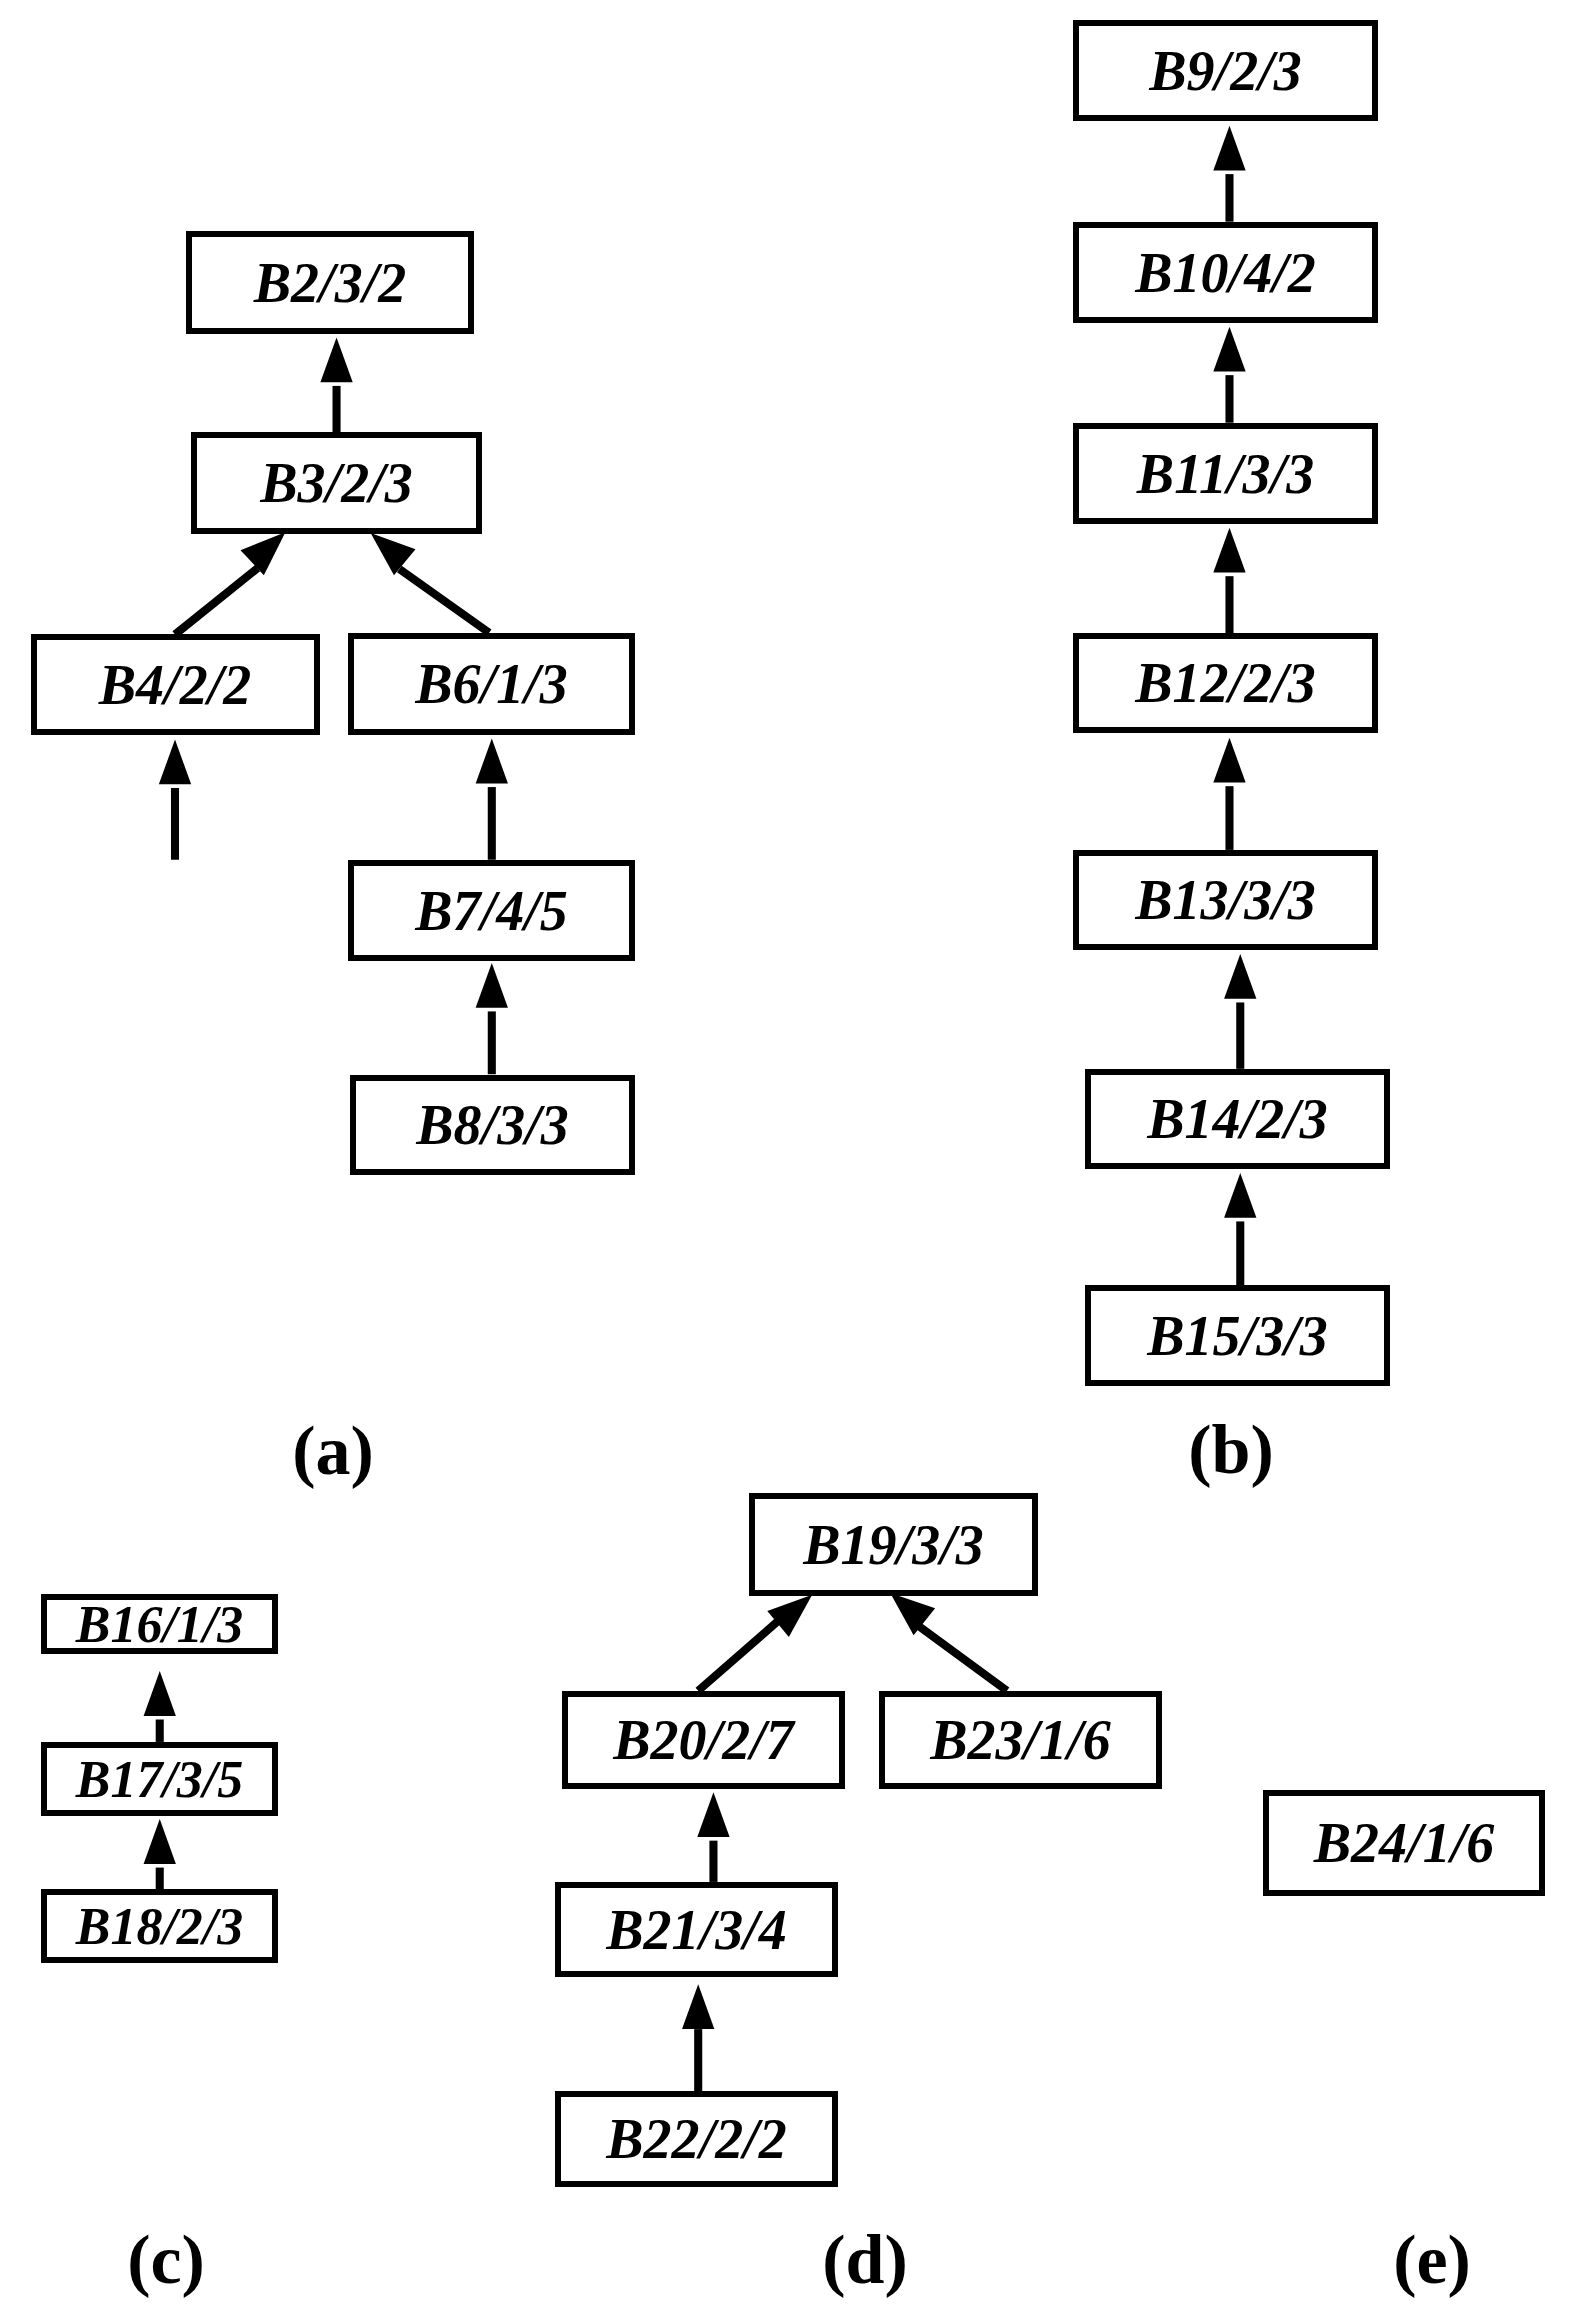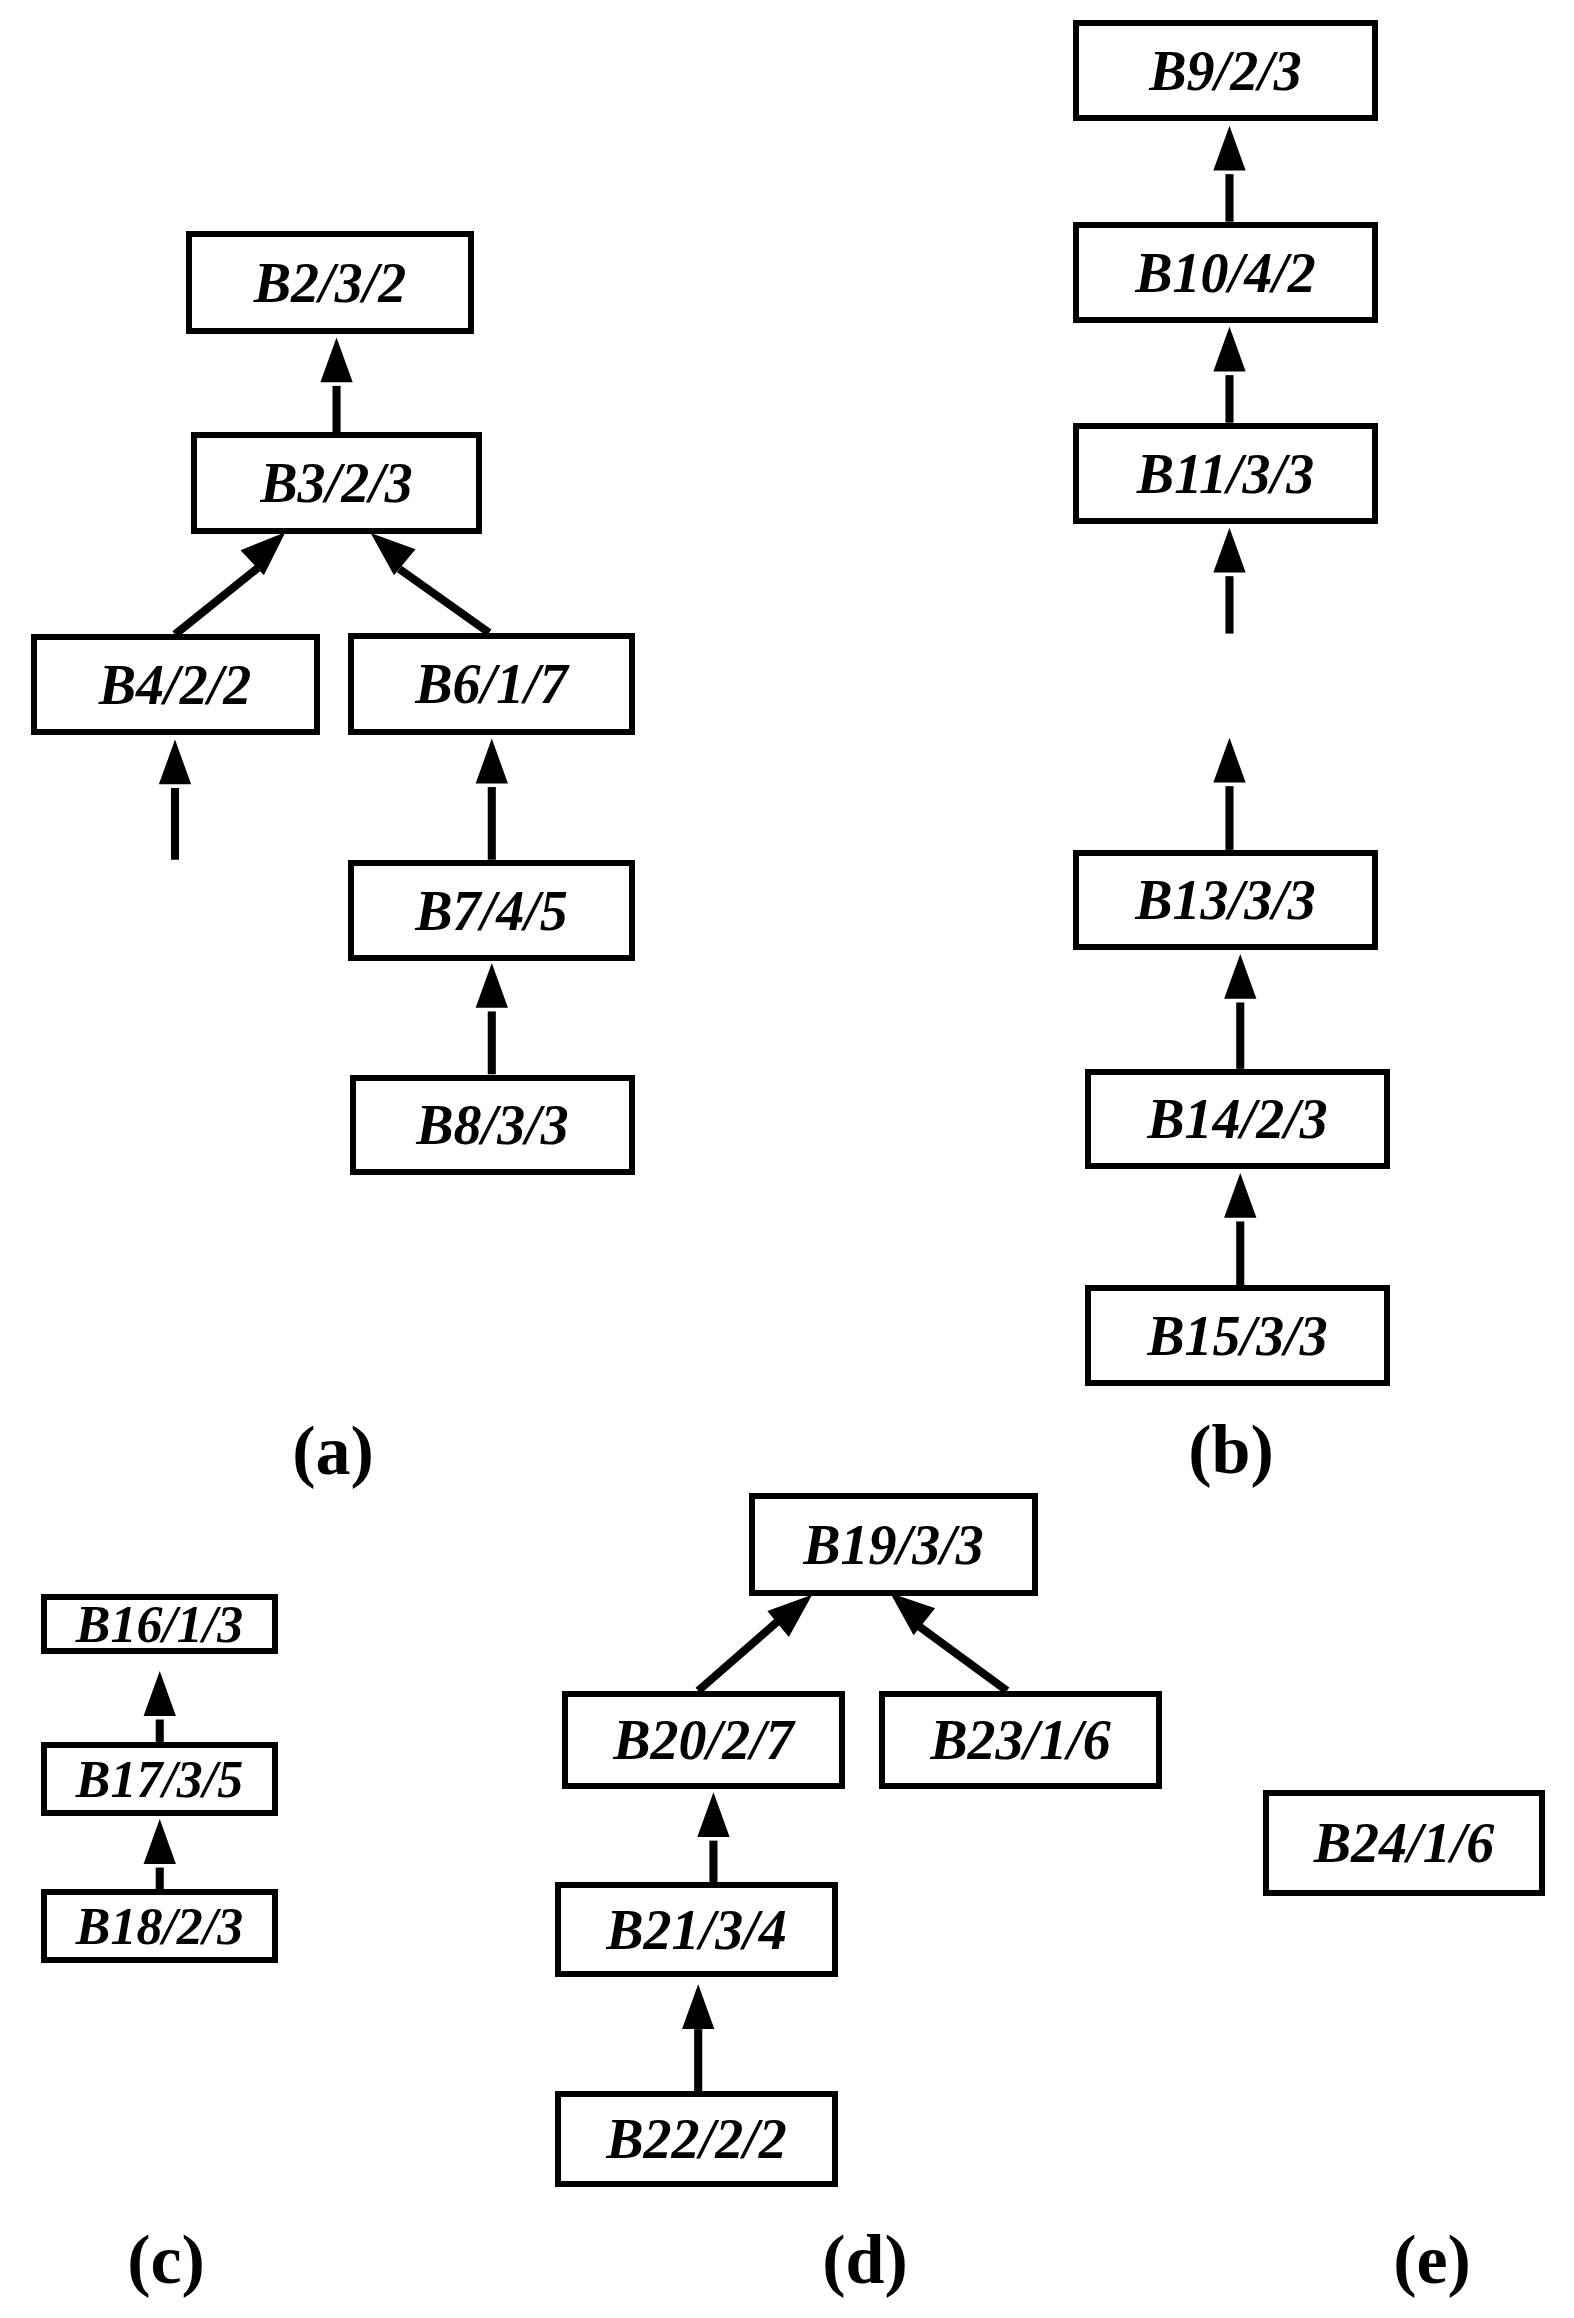--- a/index.html
+++ b/index.html
@@ -148,37 +148,40 @@
   <div class="node" id="n-B2">
       <span>B2/3/2</span>
     </div>
   <div class="node" id="n-B3">
       <span>B3/2/3</span>
     </div>
   <div class="node" id="n-B4">
       <span>B4/2/2</span>
     </div>
   <div class="node" id="n-B6">
-      <span>B6/1/7</span>
+      <span>B6/1/3</span>
     </div>
   <div class="node" id="n-B7">
       <span>B7/4/5</span>
     </div>
   <div class="node" id="n-B8">
       <span>B8/3/3</span>
     </div>
 
   <div class="node" id="n-B9">
       <span>B9/2/3</span>
     </div>
   <div class="node" id="n-B10">
       <span>B10/4/2</span>
     </div>
   <div class="node" id="n-B11">
       <span>B11/3/3</span>
+    </div>
+  <div class="node" id="n-B12">
+      <span>B12/2/3</span>
     </div>
   <div class="node" id="n-B13">
       <span>B13/3/3</span>
     </div>
   <div class="node" id="n-B14">
       <span>B14/2/3</span>
     </div>
   <div class="node" id="n-B15">
       <span>B15/3/3</span>
     </div>

